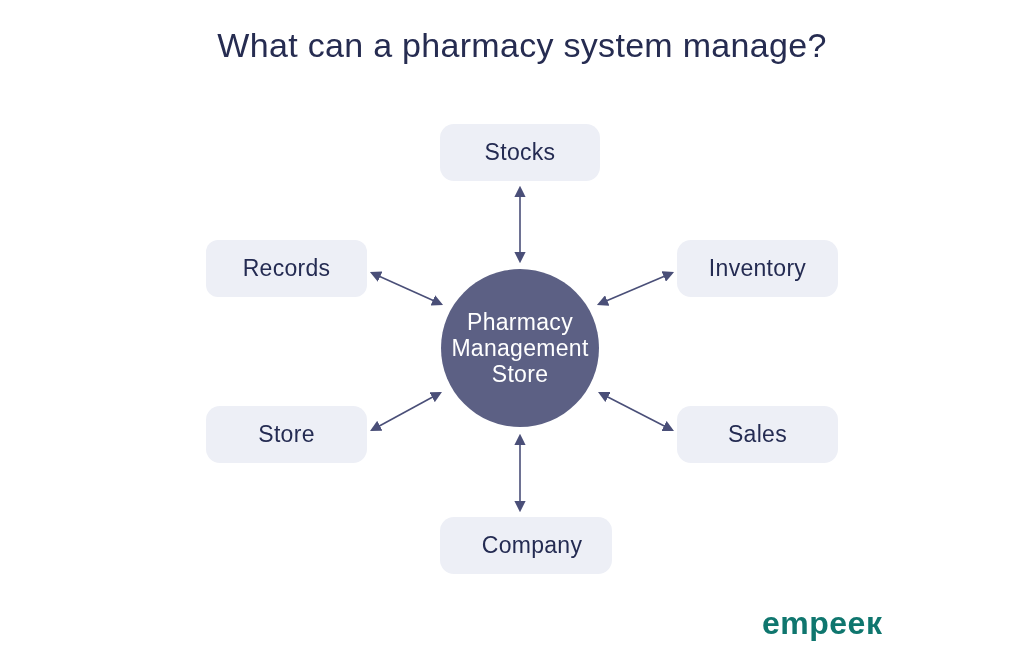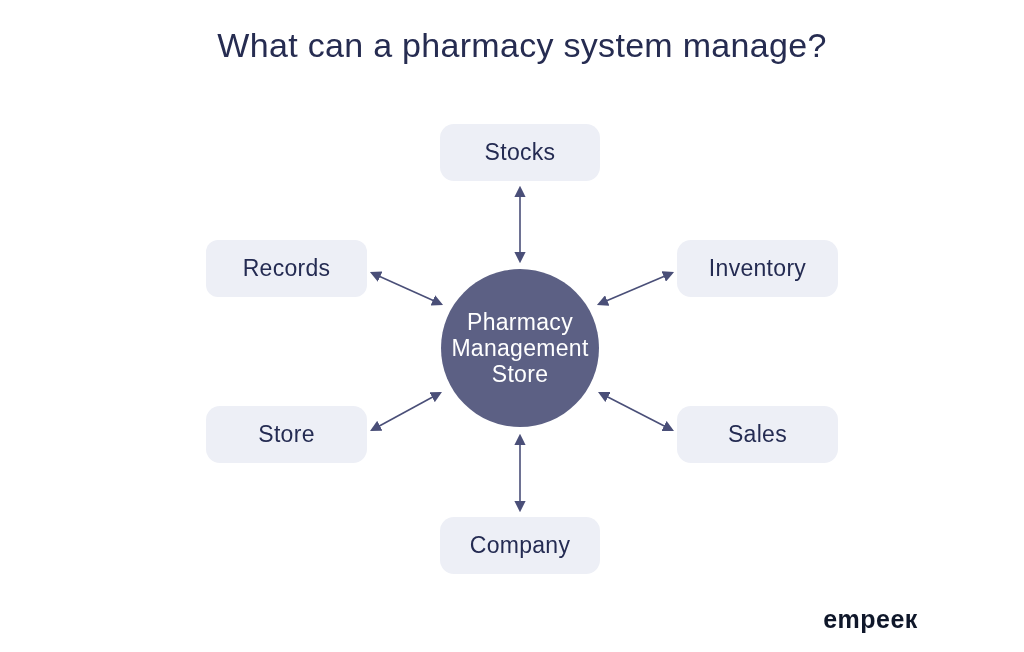--- a/index.html
+++ b/index.html
@@ -38,21 +38,21 @@
     font-size: 23px;
     font-weight: 500;
     letter-spacing: 0.3px;
     color: #242B52;
   }
   .node-stocks    { left: 430px; top: 124px; width: 160px; height: 57px; }
   .node-records   { left: 196px; top: 240px; width: 161px; height: 57px; border-radius: 12px; }
   .node-inventory { left: 667px; top: 240px; width: 161px; height: 57px; }
   .node-store     { left: 196px; top: 406px; width: 161px; height: 57px; }
   .node-sales     { left: 667px; top: 406px; width: 161px; height: 57px; }
-  .node-company   { left: 430px; top: 517px; width: 160px; height: 57px; }
+  .node-company   { left: 430px; top: 517px; width: 160px; height: 57px; padding-left: 12px; }
   .center-circle {
     position: absolute;
     left: 431px;
     top: 269px;
     width: 158px;
     height: 158px;
     border-radius: 50%;
     background: #5C6084;
     display: flex;
     flex-direction: column;
@@ -66,28 +66,28 @@
     text-align: center;
   }
   .arrows {
     position: absolute;
     left: 0;
     top: 0;
     pointer-events: none;
   }
   .logo {
     position: absolute;
-    left: 813px;
+    left: 752px;
     top: 605px;
     width: 95px;
     text-align: center;
-    font-size: 25px;
+    font-size: 32px;
     font-weight: 700;
     letter-spacing: 0.5px;
-    color: #0f172a;
+    color: #0f766e;
   }
 </style>
 </head>
 <body>
 
 <div class="canvas">
 
   <h1 class="title">What can a pharmacy system manage?</h1>
 
   <svg class="arrows" width="1024" height="652" viewBox="0 0 1024 652">

